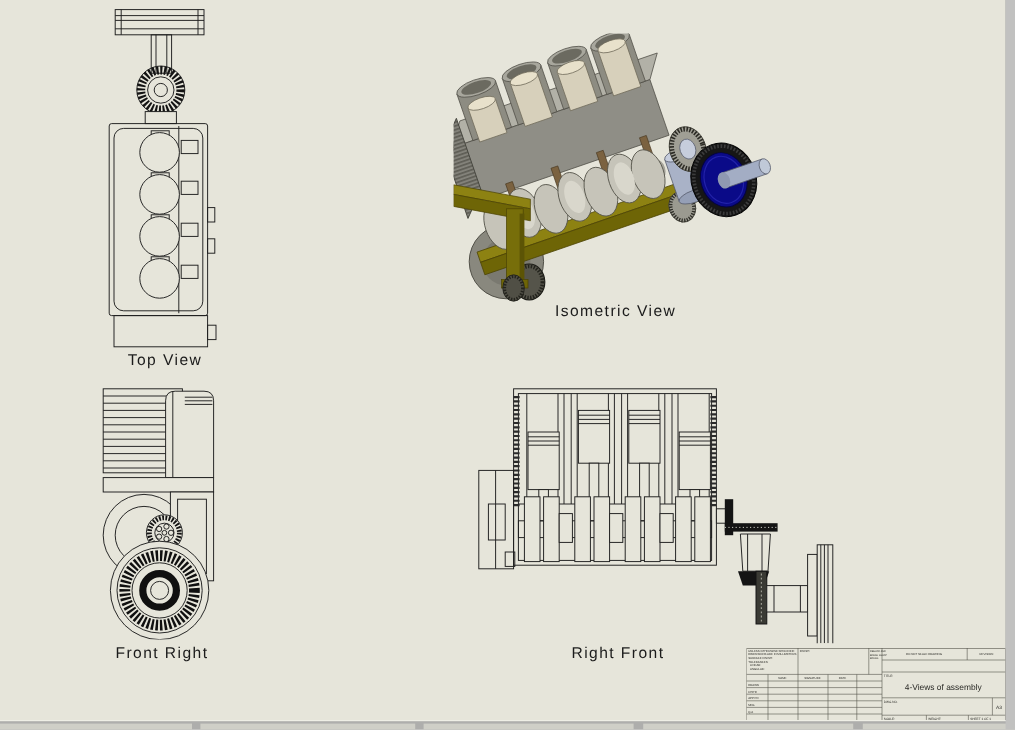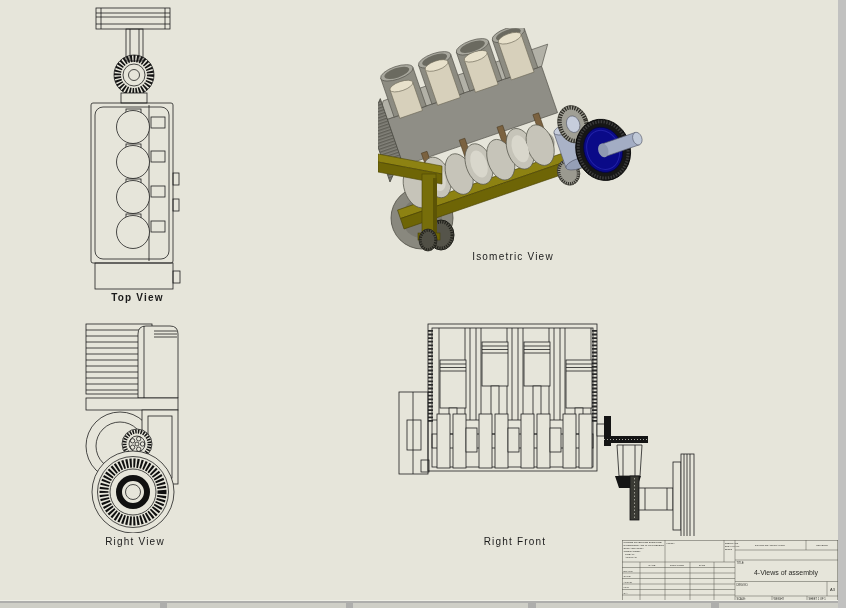--- a/index.html
+++ b/index.html
@@ -1,21 +1,21 @@
 <!DOCTYPE html>
 <html><head>
 <meta charset="utf-8">
 <style>
   html,body{margin:0;padding:0;}
   body{font-family:"Liberation Sans",sans-serif;}
   #stage{position:relative;width:846px;height:608px;background:#c1c1c0;overflow:hidden;}
   #sheet{position:absolute;left:0;top:0;width:838px;height:600px;background:#e6e5da;border-right:1px solid #9a9a94;}
   .view{position:absolute;}
   .view svg{display:block;}
-  .view-label{position:absolute;font-size:10px;letter-spacing:1.2px;color:#1b1b1b;text-align:center;}
+  .view-label{position:absolute;font-size:13px;letter-spacing:1.2px;color:#1b1b1b;text-align:center;}
   #bottom-strip{position:absolute;left:0;top:600px;width:846px;height:8px;background:#aeaeac;border-top:1px solid #efefe6;}
   .strip-seg{position:absolute;top:2px;height:6px;background:#cfcfc7;}
   #right-strip{position:absolute;left:838px;top:0;width:8px;height:608px;background:#c1c1c0;}
   #titleblock{position:absolute;left:622px;top:540px;width:216px;height:62px;}
   text{font-family:"Liberation Sans",sans-serif;fill:#2a2a26;}
   .cad{stroke:#1f1f1f;stroke-width:0.8;fill:none;}
   .cadf{stroke:#1f1f1f;stroke-width:0.8;fill:#e6e5da;}
 </style>
 </head>
 <body>
@@ -58,21 +58,21 @@
         <rect class="cad" x="76" y="146" width="14" height="11"></rect>
         <rect class="cad" x="76" y="181" width="14" height="11"></rect>
         <rect class="cad" x="76" y="216" width="14" height="11"></rect>
         <rect class="cad" x="98" y="168" width="6" height="12"></rect>
         <rect class="cad" x="98" y="194" width="6" height="12"></rect>
 
         <rect class="cad" x="20" y="258" width="78" height="26"></rect>
         <rect class="cad" x="98" y="266" width="7" height="12"></rect>
       </svg>
     </div>
-    <div class="view-label" style="left:75px;top:292px;width:125px;font-weight:bold;">Top View</div>
+    <div class="view-label" style="left:75px;top:292px;width:125px;">Top View</div>
 
     <div class="view" style="left:378px;top:28px;">
       <svg width="270" height="225" viewBox="0 0 270 225">
         <defs>
           <pattern id="finP" width="4" height="3" patternUnits="userSpaceOnUse">
             <rect width="4" height="3" fill="#83827a"></rect>
             <rect width="4" height="1.4" fill="#5f5e56"></rect>
           </pattern>
         </defs>
 
@@ -217,21 +217,21 @@
         <circle class="cad" cx="73" cy="163" r="4"></circle>
 
         <circle class="cadf" cx="53" cy="174" r="41"></circle>
         <circle class="cad" cx="53" cy="174" r="35.5"></circle>
         <circle cx="53" cy="174" r="29" fill="none" stroke="#101010" stroke-width="9" stroke-dasharray="2 1.6"></circle>
         <circle class="cad" cx="53" cy="174" r="23"></circle>
         <circle cx="53" cy="174" r="14" fill="none" stroke="#101010" stroke-width="6"></circle>
         <circle class="cadf" cx="53" cy="174" r="7.5"></circle>
       </svg>
     </div>
-    <div class="view-label" style="left:80px;top:536px;width:110px;">Right View</div>
+    <div class="view-label" style="left:80px;top:536px;width:110px;">Front Right</div>
 
     <div class="view" style="left:395px;top:318px;">
       <svg width="310" height="218" viewBox="0 0 310 218">
 
         <rect class="cad" x="33" y="6" width="169" height="147"></rect>
         <rect class="cad" x="37" y="10" width="161" height="139"></rect>
         <line x1="35.5" y1="12" x2="35.5" y2="104" stroke="#2a2a2a" stroke-width="5" stroke-dasharray="1.8 1.8"></line>
         <line x1="199.5" y1="12" x2="199.5" y2="104" stroke="#2a2a2a" stroke-width="5" stroke-dasharray="1.8 1.8"></line>
         <line class="cad" x1="37" y1="102" x2="198" y2="102"></line>
 

